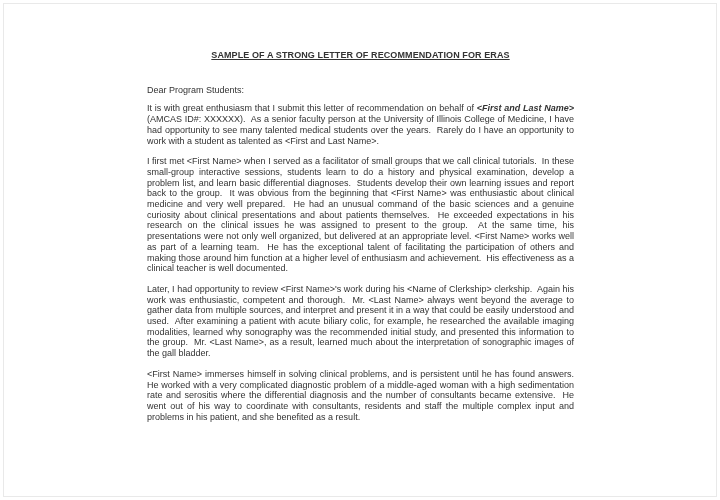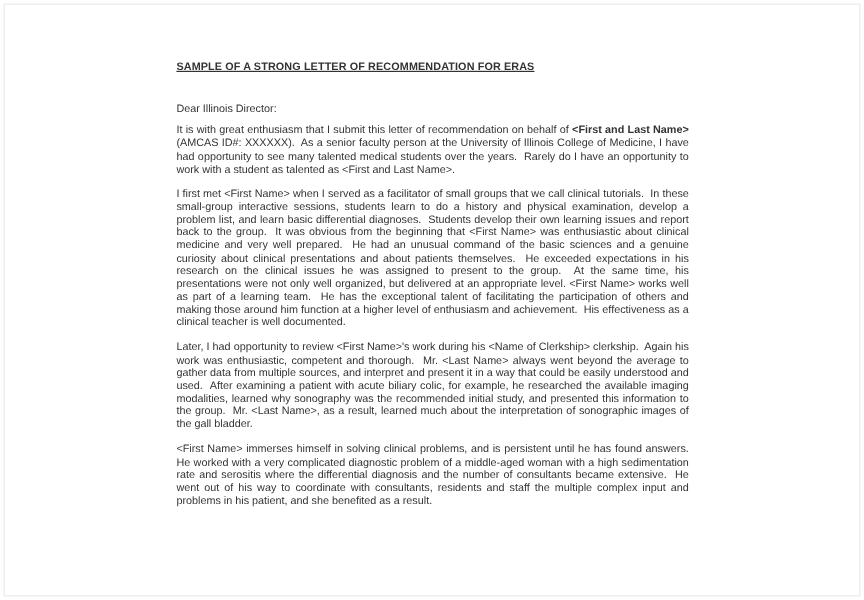--- a/index.html
+++ b/index.html
@@ -23,49 +23,49 @@
     top: 50px;
     width: 427px;
     color: #333333;
     font-size: 9px;
     line-height: 10.7px;
   }
   .title {
     font-size: 9px;
     font-weight: bold;
     text-decoration: underline;
-    text-align: left;
+    text-align: center;
     margin: 0 0 24px 0;
     letter-spacing: 0.1px;
   }
   .letterhead {
     font-weight: bold;
     margin: 0 0 11px 0;
     white-space: pre-wrap;
   }
   .date { margin: 0 0 9px 0; }
   .salutation { margin: 0 0 8px 0; }
   .para {
     text-align: justify;
     white-space: pre-wrap;
     margin: 0 0 10px 0;
   }
-  .bold { font-weight: bold; }
+  .bold { font-weight: bold; font-style: italic; }
 </style>
 </head>
 <body>
 
 <div class="frame"></div>
 
 <div class="doc">
   <h1 class="title">SAMPLE OF A STRONG LETTER OF RECOMMENDATION FOR ERAS</h1>
 
 
 
-  <p class="salutation">Dear Illinois Director:</p>
+  <p class="salutation">Dear Program Students:</p>
 
   <p class="para"><span>It is with great enthusiasm that I submit this letter of recommendation on behalf of </span><span class="bold">&lt;First and Last Name&gt;</span><span> (AMCAS ID#: XXXXXX).  As a senior faculty person at the University of Illinois College of Medicine, I have had opportunity to see many talented medical students over the years.  Rarely do I have an opportunity to work with a student as talented as &lt;First and Last Name&gt;.</span></p>
 
   <p class="para">I first met &lt;First Name&gt; when I served as a facilitator of small groups that we call clinical tutorials.  In these small-group interactive sessions, students learn to do a history and physical examination, develop a problem list, and learn basic differential diagnoses.  Students develop their own learning issues and report back to the group.  It was obvious from the beginning that &lt;First Name&gt; was enthusiastic about clinical medicine and very well prepared.  He had an unusual command of the basic sciences and a genuine curiosity about clinical presentations and about patients themselves.  He exceeded expectations in his research on the clinical issues he was assigned to present to the group.  At the same time, his presentations were not only well organized, but delivered at an appropriate level. &lt;First Name&gt; works well as part of a learning team.  He has the exceptional talent of facilitating the participation of others and making those around him function at a higher level of enthusiasm and achievement.  His effectiveness as a clinical teacher is well documented.</p>
 
   <p class="para">Later, I had opportunity to review &lt;First Name&gt;'s work during his &lt;Name of Clerkship&gt; clerkship.  Again his work was enthusiastic, competent and thorough.  Mr. &lt;Last Name&gt; always went beyond the average to gather data from multiple sources, and interpret and present it in a way that could be easily understood and used.  After examining a patient with acute biliary colic, for example, he researched the available imaging modalities, learned why sonography was the recommended initial study, and presented this information to the group.  Mr. &lt;Last Name&gt;, as a result, learned much about the interpretation of sonographic images of the gall bladder.</p>
 
   <p class="para">&lt;First Name&gt; immerses himself in solving clinical problems, and is persistent until he has found answers. He worked with a very complicated diagnostic problem of a middle-aged woman with a high sedimentation rate and serositis where the differential diagnosis and the number of consultants became extensive.  He went out of his way to coordinate with consultants, residents and staff the multiple complex input and problems in his patient, and she benefited as a result.</p>
 </div>
 

